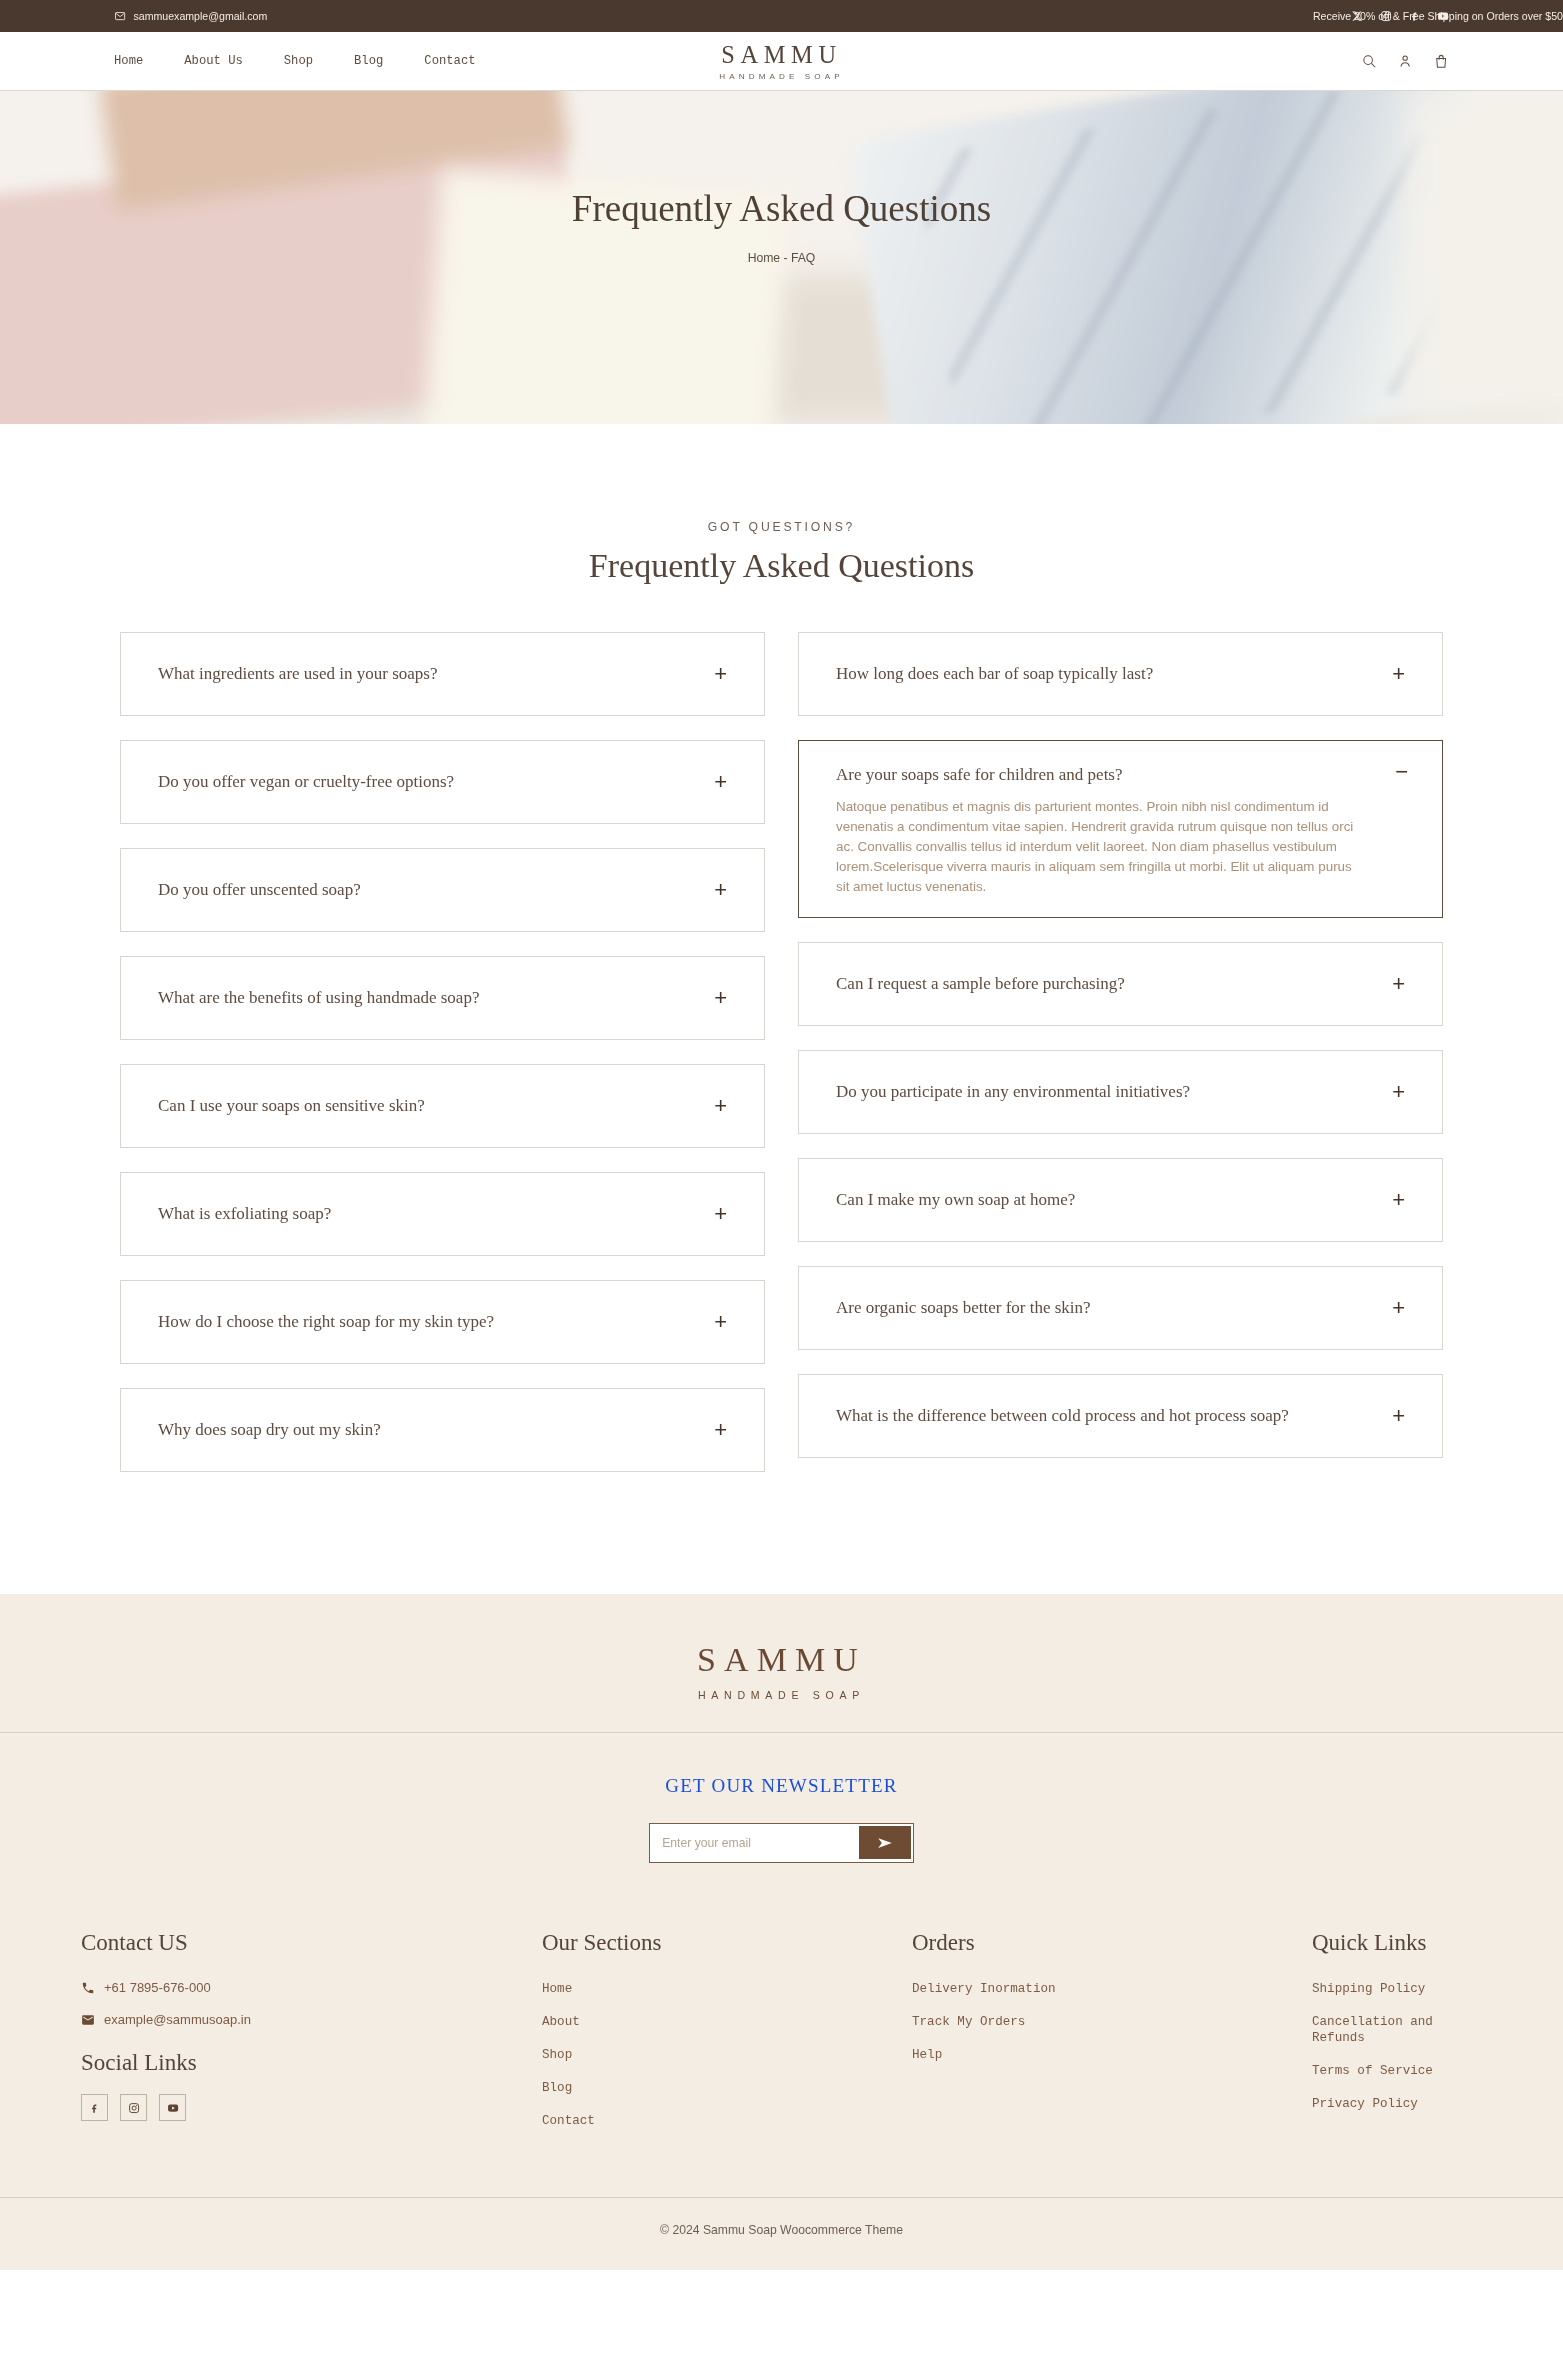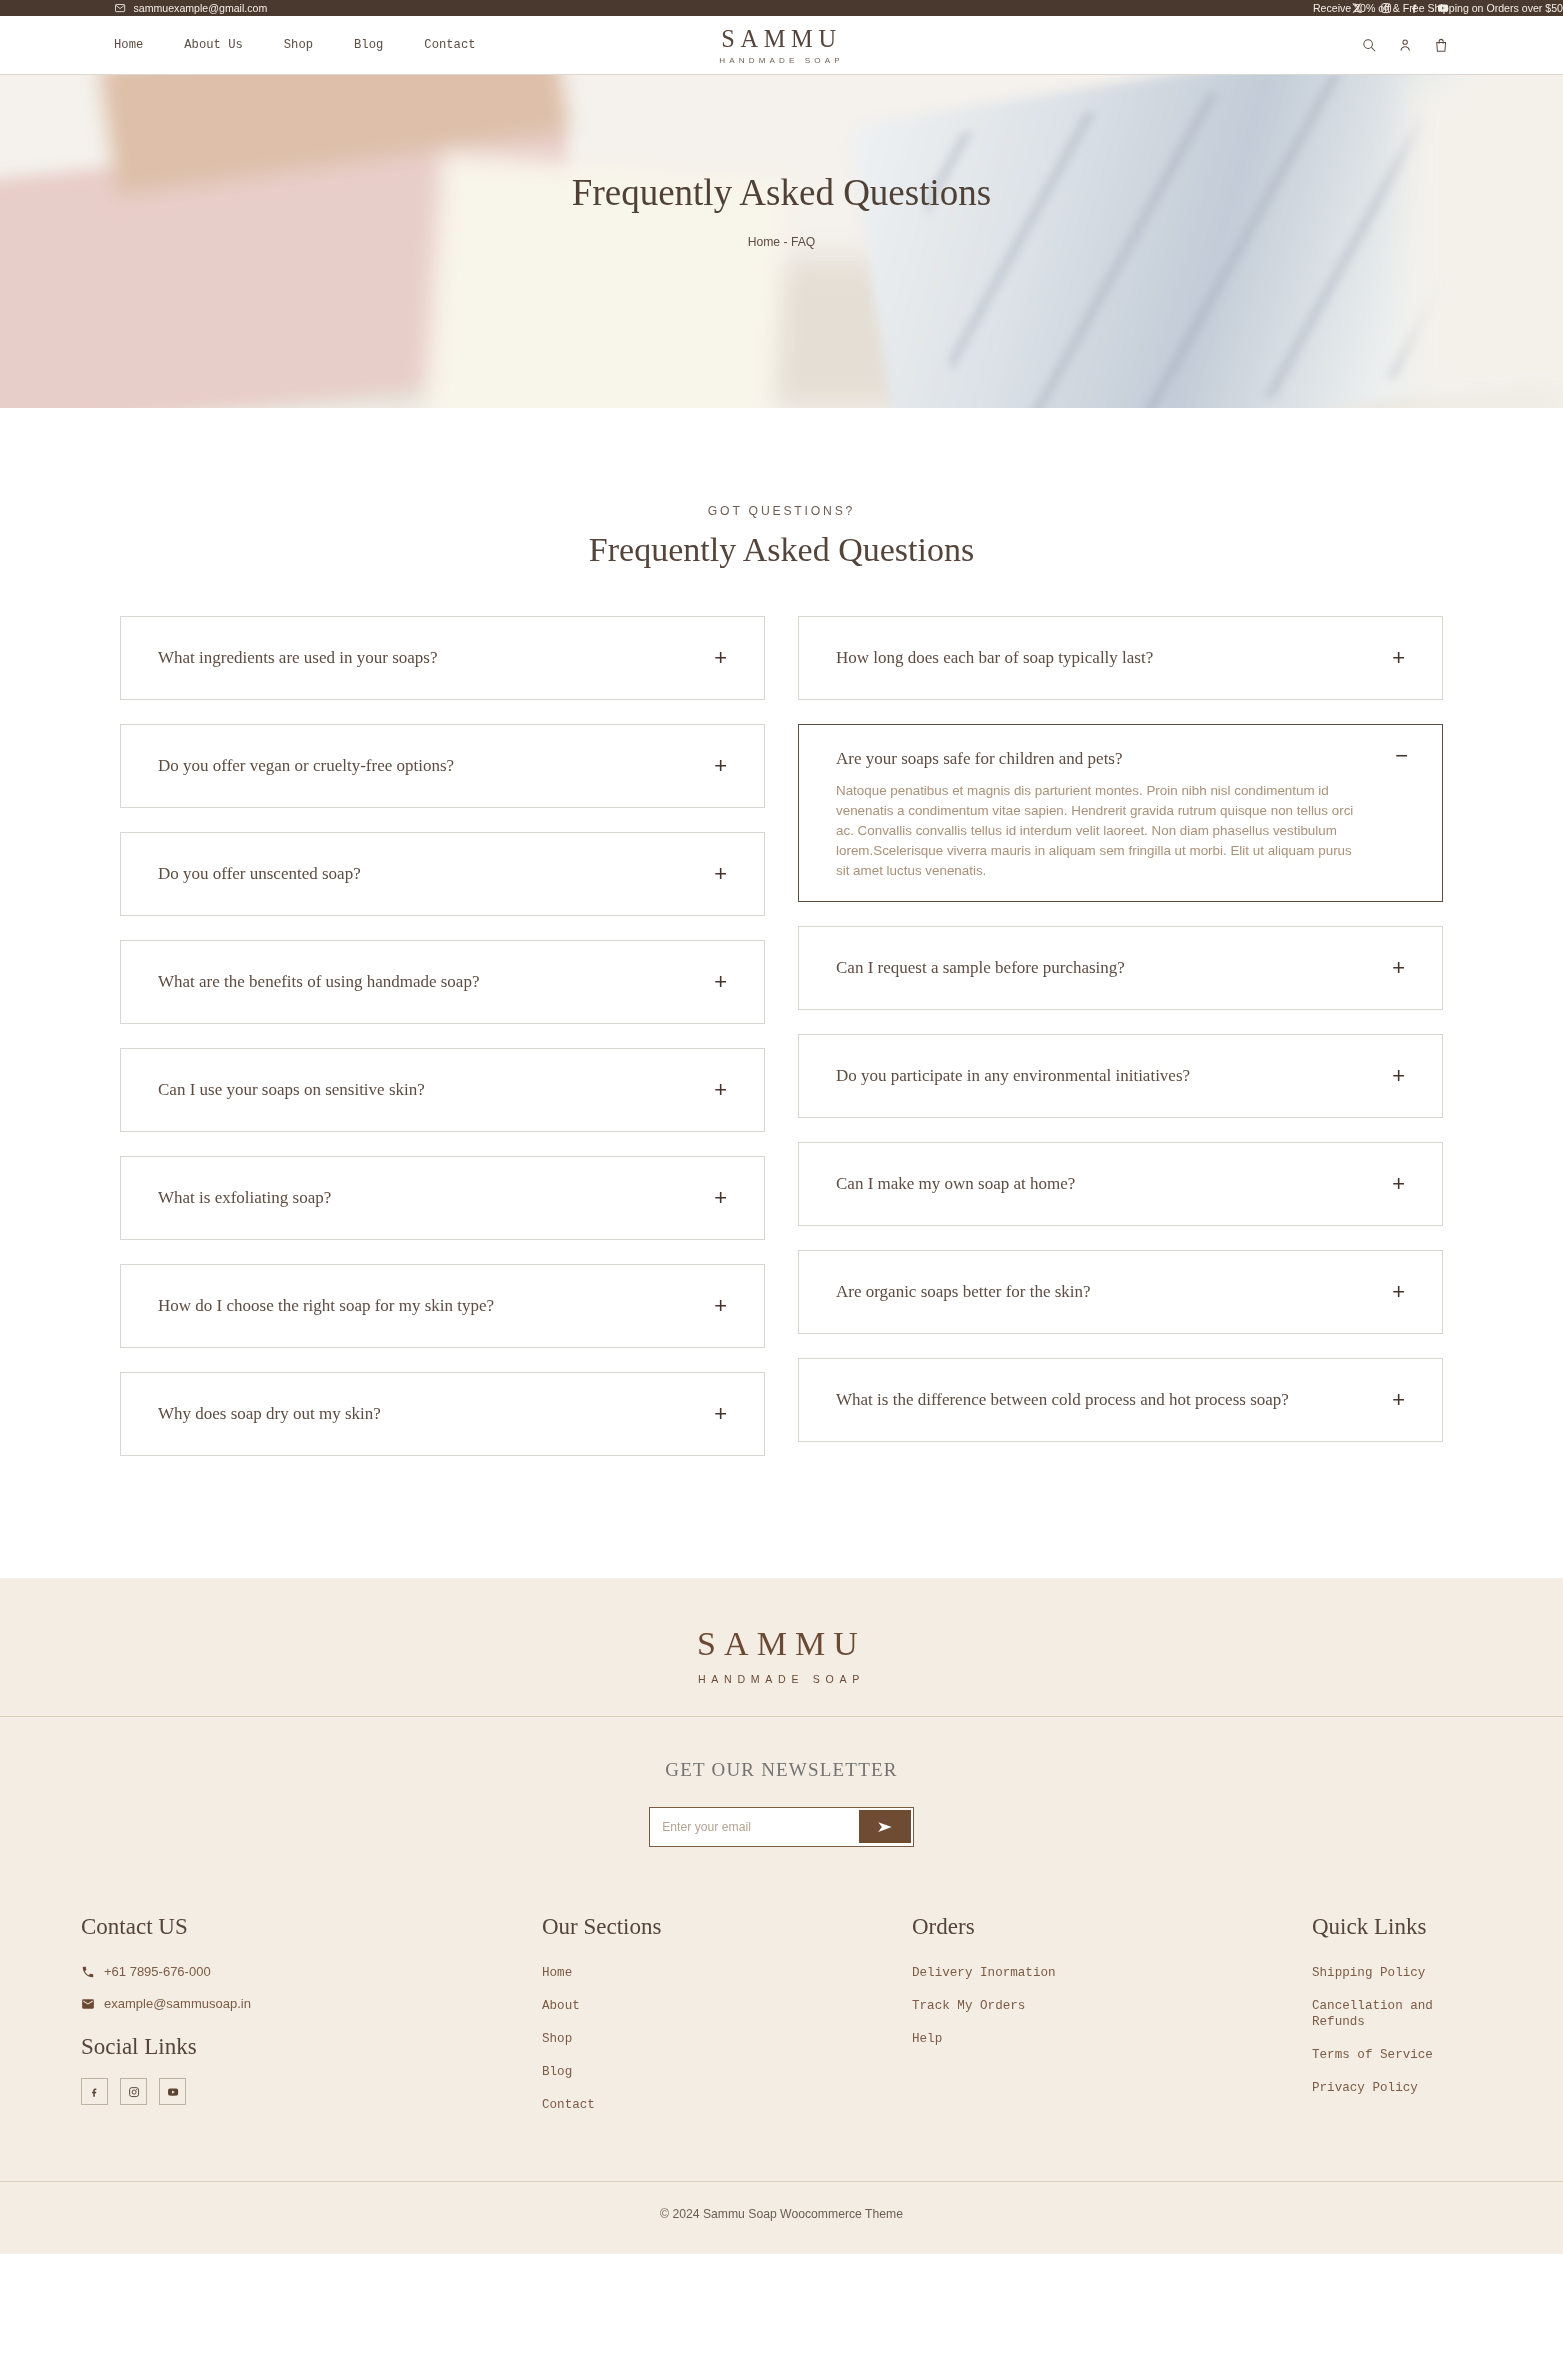--- a/index.html
+++ b/index.html
@@ -10,21 +10,21 @@
     --c-link:#7d5b45;
     --c-footer-bg:#f4ede3;
     --c-answer:#ab9179;
   }
   *{box-sizing:border-box;margin:0;padding:0;}
   body{width:1563px;margin:0;background:#fff;font-family:"Liberation Sans",sans-serif;color:var(--c-heading);}
   a{text-decoration:none;color:inherit;font-family:Liberation Mono, monospace;}
   svg{display:block;}
 
   
-  .topbar{height:16px;background:var(--c-topbar-bg);color:#f3ede7;display:flex;align-items:center;padding:0 114px;position:relative;font-size:10.6px;}
+  .topbar{height:32px;background:var(--c-topbar-bg);color:#f3ede7;display:flex;align-items:center;padding:0 114px;position:relative;font-size:10.6px;}
   .topbar-left{display:flex;align-items:center;gap:7.3px;}
   .topbar-left svg{width:12.2px;height:12.2px;}
   .topbar-promo{position:absolute;left:16px;right:0;text-align:right;font-size:10.6px;pointer-events:none;}
   .topbar-socials{margin-left:auto;display:flex;align-items:center;gap:16.3px;}
   .topbar-socials .tsoc{width:12.2px;height:12.2px;color:#f3ede7;cursor:pointer;}
   .topbar-socials .tsoc svg{width:100%;height:100%;}
   .topbar .icon-hole{fill:#4a392e;}
 
   
   .navbar{height:59px;background:#fff;display:flex;align-items:center;padding:0 114px;position:relative;border-bottom:0.8px solid #dcd7d1;}
@@ -66,21 +66,21 @@
   .faq-item.expanded .faq-q{display:block;margin-bottom:11.4px;}
   .faq-item.expanded .faq-toggle{position:absolute;top:19.5px;right:34px;margin:0;}
   .faq-answer{font-size:13.4px;line-height:1.5;color:var(--c-answer);max-width:525px;}
 
   
   footer{background:var(--c-footer-bg);}
   .footer-top{text-align:center;padding:47px 0 31px;border-bottom:0.8px solid #d9cdbd;}
   .footer-logo-title{font-family:"Liberation Serif",serif;font-weight:400;font-size:34px;letter-spacing:8.1px;color:#6b4a35;}
   .footer-logo-sub{font-size:10.6px;letter-spacing:5.7px;color:#6b4a35;margin-top:9.8px;}
   .newsletter{text-align:center;padding-top:42px;}
-  .newsletter-heading{font-family:"Liberation Serif",serif;font-weight:400;font-size:19px;letter-spacing:1.2px;color:#737373;}
+  .newsletter-heading{font-family:"Liberation Serif",serif;font-weight:400;font-size:19px;letter-spacing:1.2px;color:#1d4ed8;}
   .newsletter-form{margin:26px auto 0;width:265px;height:40px;border:1.6px solid #7a5b45;background:#fff;display:flex;align-items:stretch;padding:2.4px;}
   .newsletter-input{flex:1;border:none;outline:none;background:transparent;padding:0 9.8px;font-size:12.2px;color:#7a6a5a;font-family:"Liberation Sans",sans-serif;}
   .newsletter-input::placeholder{color:#b5a493;}
   .newsletter-btn{width:52px;background:var(--c-accent);border:none;display:flex;align-items:center;justify-content:center;cursor:pointer;}
   .newsletter-btn svg{width:18px;height:18px;}
   .footer-links{display:grid;grid-template-columns:461px 370px 400px auto;padding:67px 81px 0;}
   .f-heading{font-family:"Liberation Serif",serif;font-weight:400;font-size:23px;color:#55443a;margin-bottom:24.4px;}
   .f-ul{list-style:none;}
   .f-li{margin-bottom:17px;}
   .f-link{font-size:12.6px;color:var(--c-link);cursor:pointer;}

